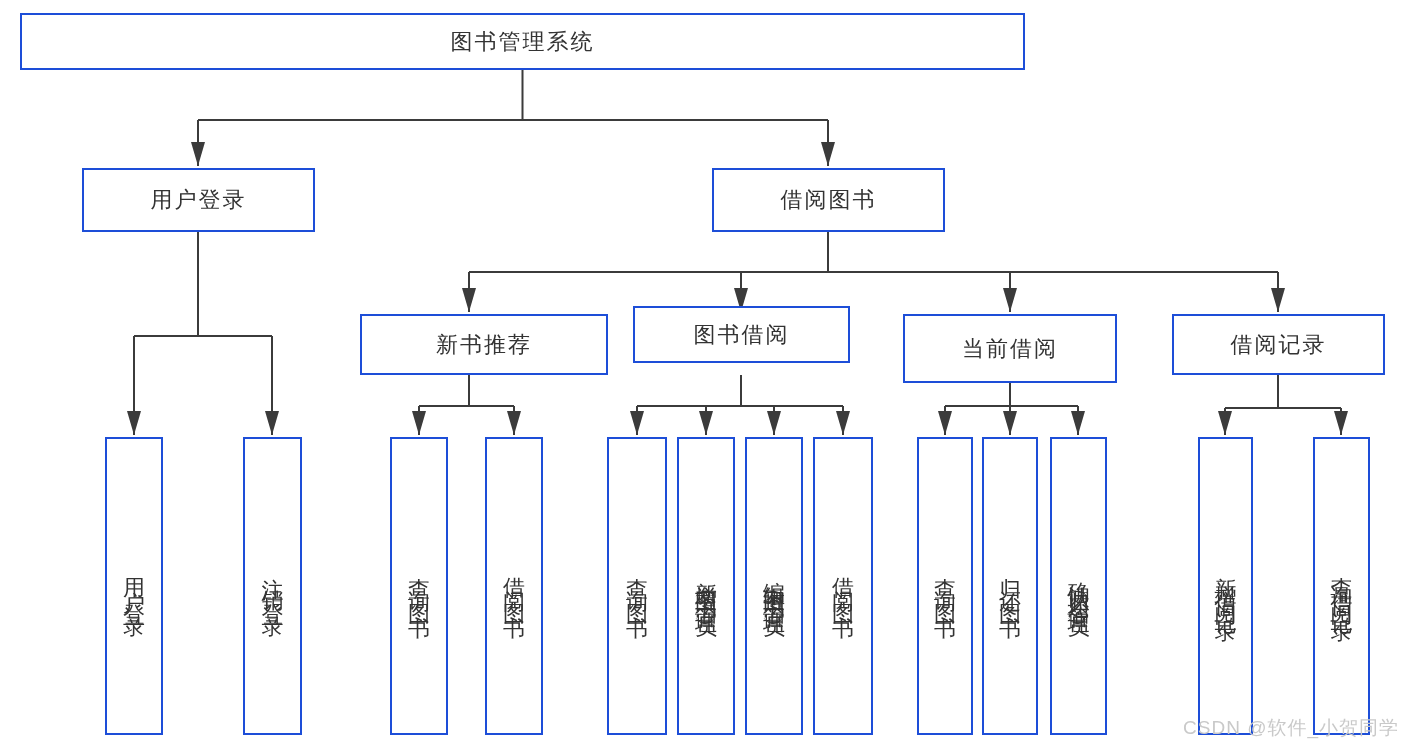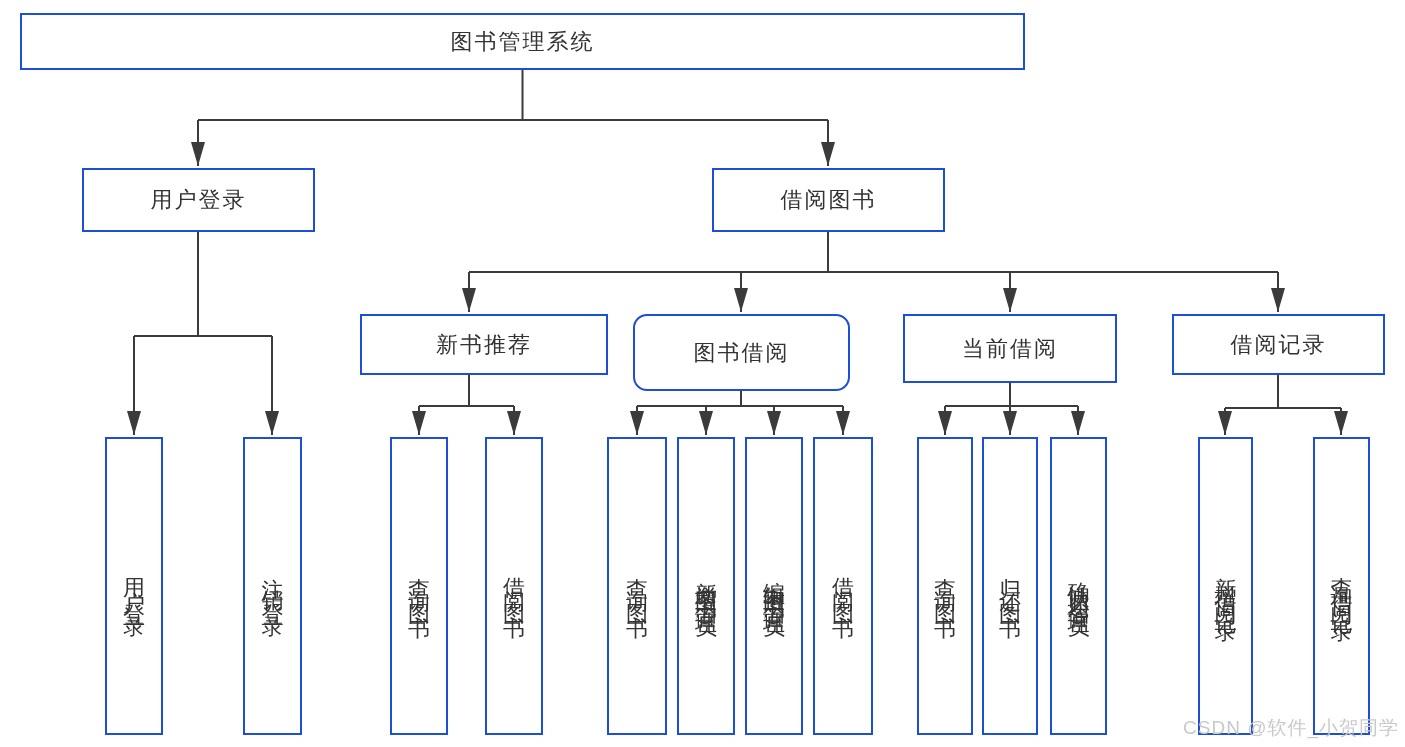--- a/index.html
+++ b/index.html
@@ -30,21 +30,21 @@
   }
   .sp-lg{letter-spacing:13px;}
   .sp-md{letter-spacing:9px;}
   .sp-sm{letter-spacing:5px;}
 
   
   #n-system       {left:20px;  top:13px;  width:1005px; height:57px;}
   #n-user-login   {left:82px;  top:168px; width:233px;  height:64px;}
   #n-book-mgmt    {left:712px; top:168px; width:233px;  height:64px;}
   #n-new-book     {left:360px; top:314px; width:248px;  height:61px;}
-  #n-book-borrow  {left:633px; top:314px; width:217px;  height:77px;border-radius:14px;}
+  #n-book-borrow  {left:633px; top:306px; width:217px;  height:57px;}
   #n-current      {left:903px; top:314px; width:214px;  height:69px;}
   #n-records      {left:1172px;top:314px; width:213px;  height:61px;}
 
   
   #n-login        {left:105px; width:58px;}
   #n-logout       {left:243px; width:59px;}
   #n-rec-query    {left:390px; width:58px;}
   #n-rec-borrow   {left:485px; width:58px;}
   #n-bor-query    {left:607px; width:60px;}
   #n-bor-add      {left:677px; width:58px;}

